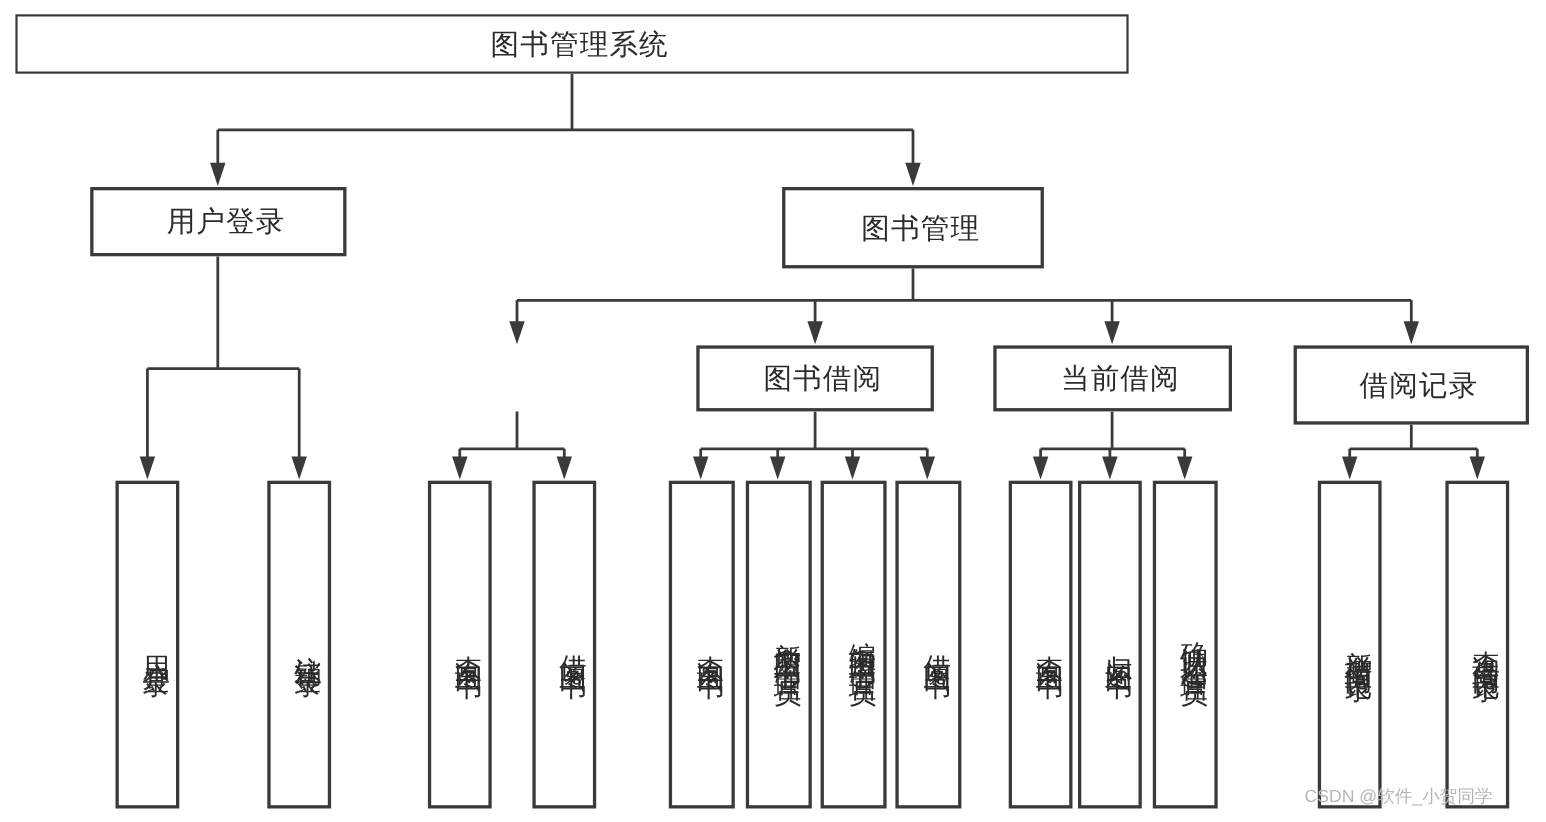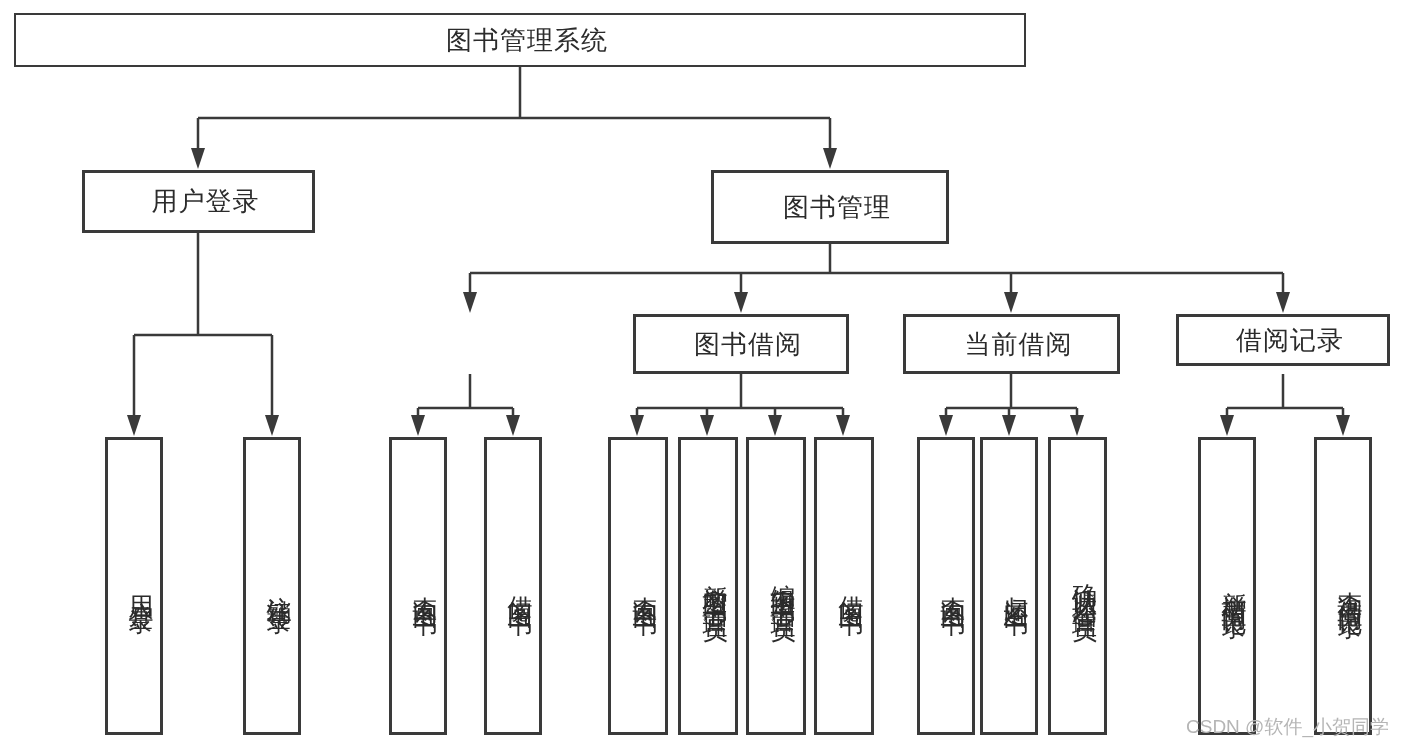--- a/index.html
+++ b/index.html
@@ -38,21 +38,21 @@
     writing-mode: vertical-rl;
     text-orientation: mixed;
     letter-spacing: 5px;
     line-height: 1;
     white-space: nowrap;
   }
   .watermark {
     position: absolute;
     left: 1186px;
     top: 714px;
-    font-size: 19px;
+    font-size: 16px;
     color: #b5b5b5;
     z-index: 3;
     white-space: nowrap;
   }
 </style>
 </head>
 <body>
 
 <div class="canvas">
 
@@ -99,21 +99,21 @@
   <div class="node" style="left:711px;top:170px;width:238px;height:74px">
     <span>图书管理</span>
   </div>
 
   <div class="node" style="left:903px;top:314px;width:217px;height:60px">
     <span>当前借阅</span>
   </div>
   <div class="node" style="left:633px;top:314px;width:216px;height:60px">
     <span>图书借阅</span>
   </div>
-  <div class="node" style="left:1176px;top:314px;width:214px;height:52px">
+  <div class="node" style="left:1176px;top:314px;width:214px;height:72px">
     <span>借阅记录</span>
   </div>
 
   <div class="node leaf" style="left:105px;top:437px;width:58px;height:298px">
     <span class="vlabel">用户登录</span>
   </div>
   <div class="node leaf" style="left:243px;top:437px;width:58px;height:298px">
     <span class="vlabel">注销登录</span>
   </div>
 

